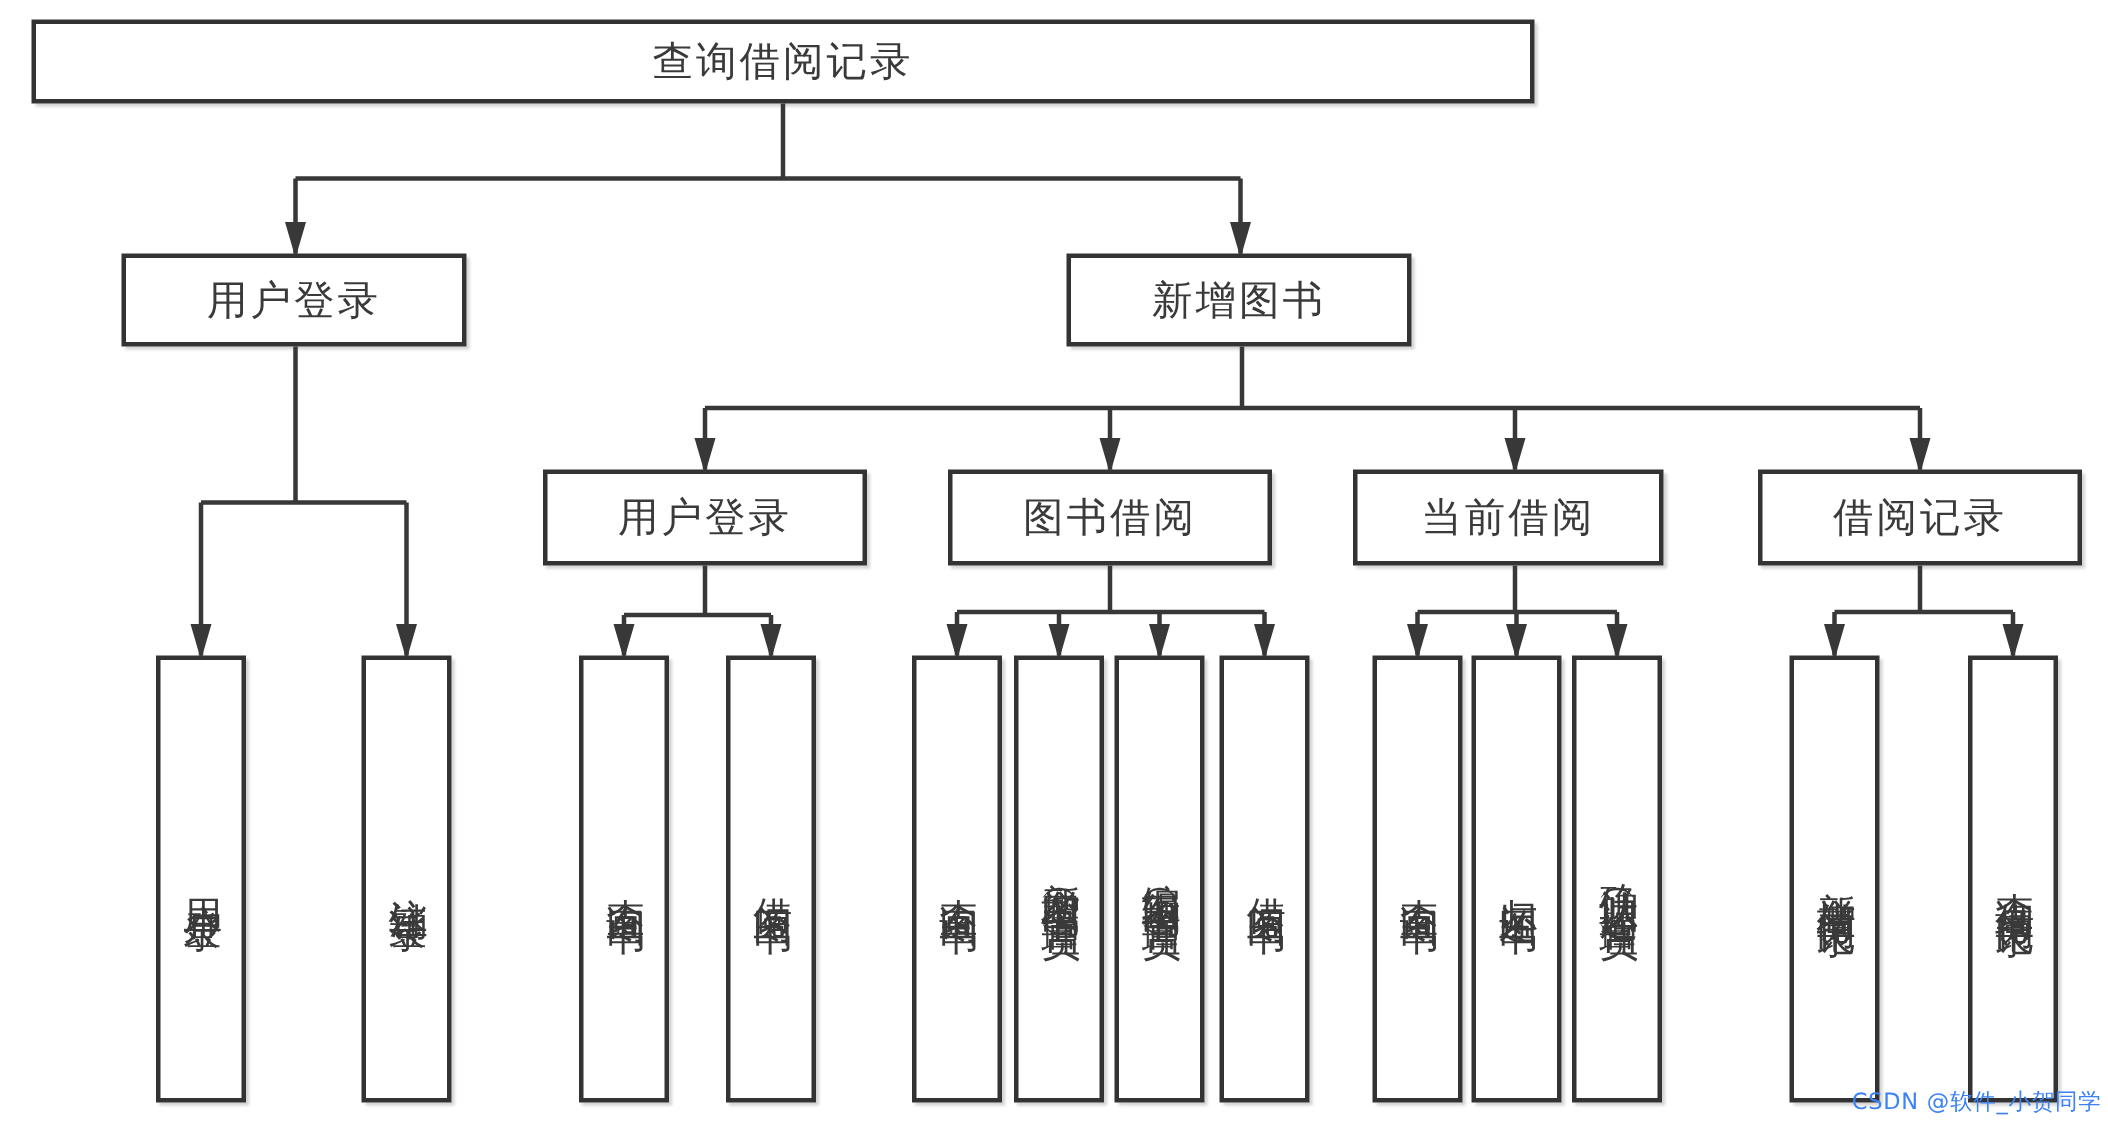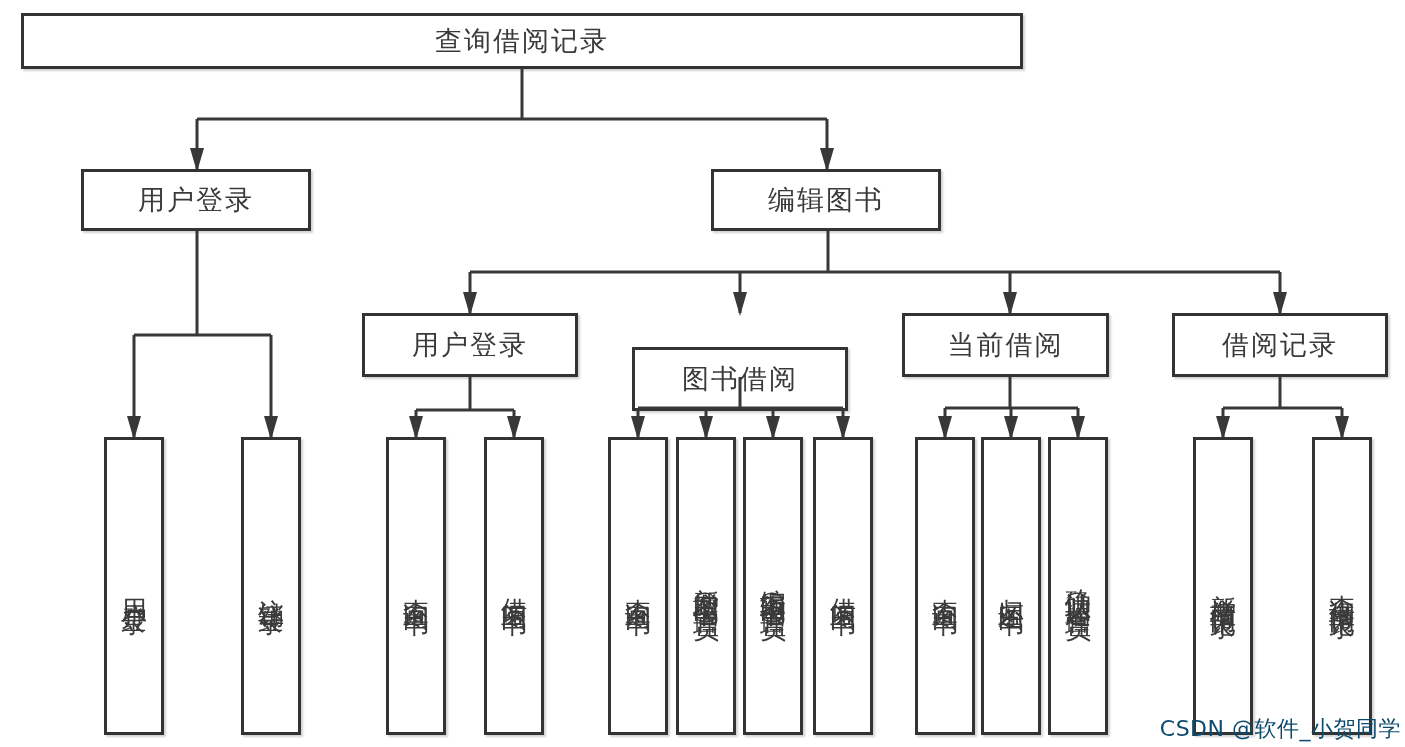--- a/index.html
+++ b/index.html
@@ -34,21 +34,21 @@
     line-height: 1.2;
     white-space: nowrap;
   }
   
   .n-root  { left: 21px;  top: 13px;  width: 1002px; height: 56px; }
   
   .n-login { left: 81px;  top: 169px; width: 230px; height: 62px; }
   .n-mgmt  { left: 711px; top: 169px; width: 230px; height: 62px; }
   
   .n-rec   { left: 362px;  top: 313px; width: 216px; height: 64px; }
-  .n-bor   { left: 632px;  top: 313px; width: 216px; height: 64px; margin-top: 34px; }
+  .n-bor   { left: 632px;  top: 313px; width: 216px; height: 64px; }
   .n-cur   { left: 902px;  top: 313px; width: 207px; height: 64px; }
   .n-hist  { left: 1172px; top: 313px; width: 216px; height: 64px; }
   
   .g1c1 { left: 104px; }  .g1c2 { left: 241px; }
   .g2c1 { left: 386px; }  .g2c2 { left: 484px; }
   .g3c1 { left: 608px; }  .g3c2 { left: 676px; }  .g3c3 { left: 743px; }  .g3c4 { left: 813px; }
   .g4c1 { left: 915px; }  .g4c2 { left: 981px; }  .g4c3 { left: 1048px; }
   .g5c1 { left: 1193px; } .g5c2 { left: 1312px; }
 
   svg.connectors {
@@ -58,41 +58,41 @@
     z-index: 2;
     pointer-events: none;
   }
   svg.connectors path { stroke: #383838; stroke-width: 3; fill: none; }
   svg.connectors polygon { fill: #383838; stroke: none; }
 
   .watermark {
     position: absolute;
     right: 4px;
     bottom: 3px;
-    font-size: 22px;
+    font-size: 15px;
     letter-spacing: 0.5px;
-    color: #0c4a6e;
+    color: #3b82f6;
     z-index: 3;
     white-space: nowrap;
   }
 </style>
 </head>
 <body>
 
 <div class="canvas">
 
   <div class="box hbox n-root">
     <span>查询借阅记录</span>
   </div>
 
   <div class="box hbox n-login">
     <span>用户登录</span>
   </div>
   <div class="box hbox n-mgmt">
-    <span>编辑图书</span>
+    <span>新增图书</span>
   </div>
 
   <div class="box hbox n-rec">
     <span>用户登录</span>
   </div>
   <div class="box hbox n-bor">
     <span>图书借阅</span>
   </div>
   <div class="box hbox n-cur">
     <span>当前借阅</span>

